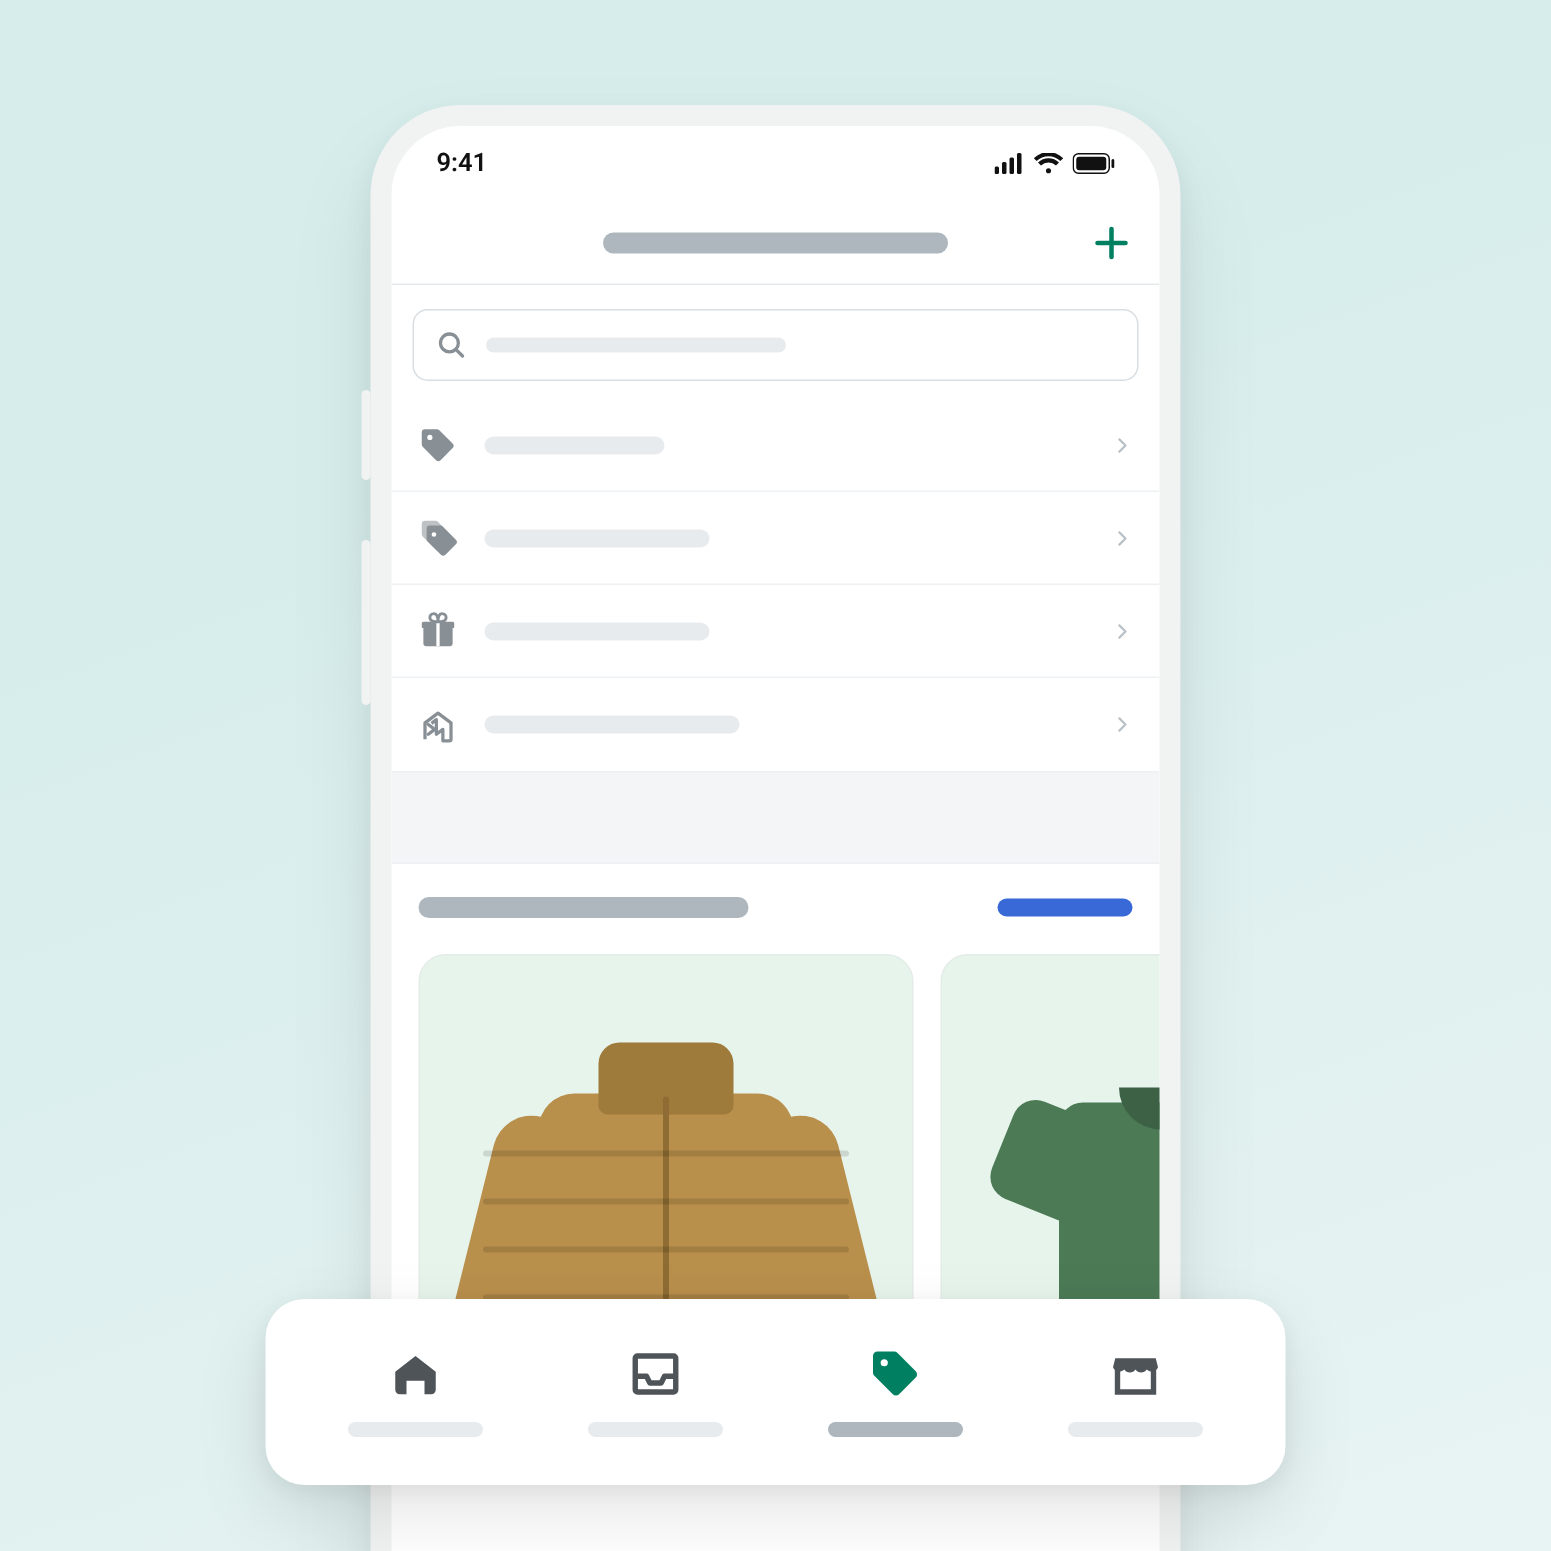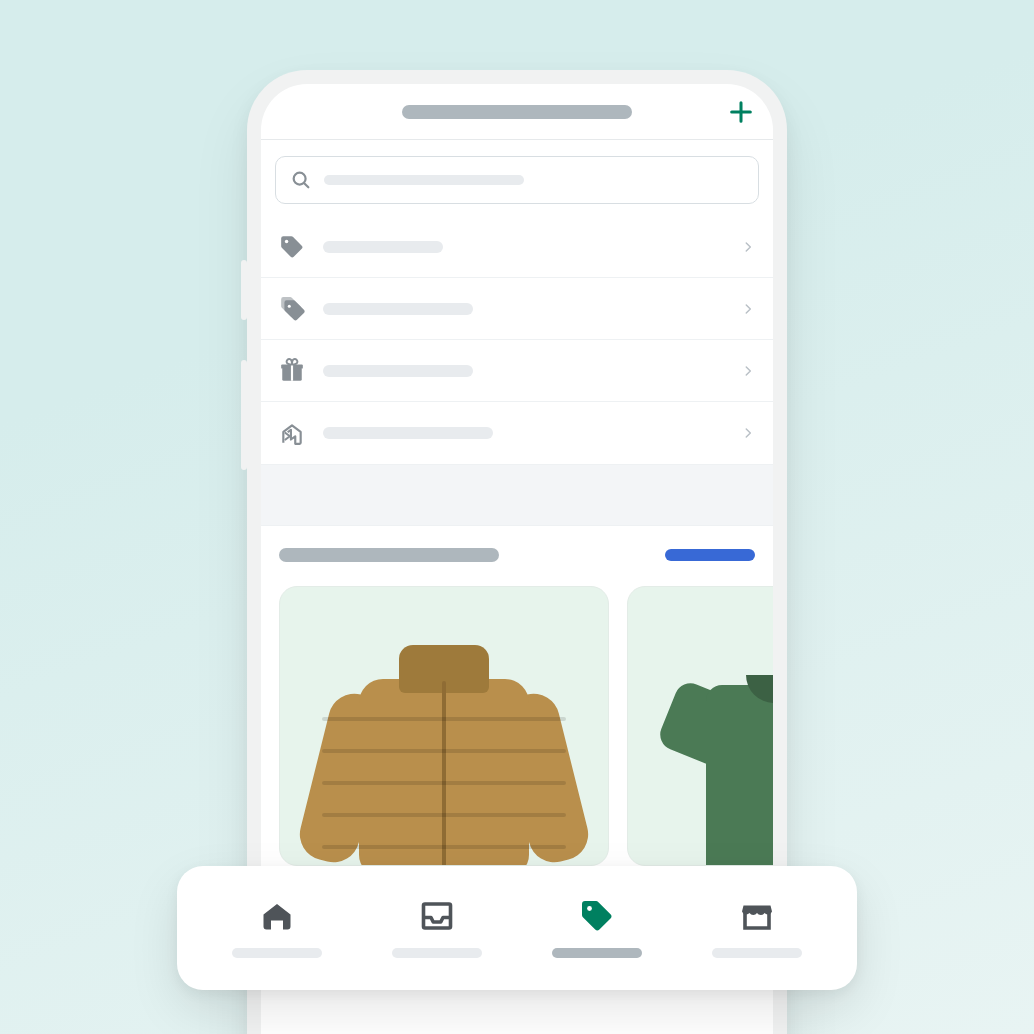--- a/index.html
+++ b/index.html
@@ -218,20 +218,39 @@
   .tab.active .tskel { background:#aeb7bd; }
 
   svg { display:block; }
 </style>
 </head>
 <body>
 
 <div class="phone">
   <div class="screen">
 
+    <div class="status-bar">
+      <span>9:41</span>
+      <div class="status-icons">
+        <svg width="20" height="14" viewBox="0 0 20 14">
+            <rect x="0" y="9" width="3" height="5" rx="1" fill="#111"></rect>
+            <rect x="5" y="6" width="3" height="8" rx="1" fill="#111"></rect>
+            <rect x="10" y="3" width="3" height="11" rx="1" fill="#111"></rect>
+            <rect x="15" y="0" width="3" height="14" rx="1" fill="#111"></rect>
+          </svg>
+        <svg width="20" height="14" viewBox="0 0 20 14">
+            <path d="M10 13.5a1.7 1.7 0 1 0 0-3.4 1.7 1.7 0 0 0 0 3.4ZM3 6.3a10 10 0 0 1 14 0l-2 2a7.2 7.2 0 0 0-10 0l-2-2ZM.2 3.5a14 14 0 0 1 19.6 0l-1.9 1.9a11.3 11.3 0 0 0-15.8 0L.2 3.5Z" fill="#111"></path>
+          </svg>
+        <svg width="28" height="14" viewBox="0 0 28 14">
+            <rect x="0.5" y="0.5" width="24" height="13" rx="3.5" stroke="#111" fill="none"></rect>
+            <rect x="2.5" y="2.5" width="20" height="9" rx="2" fill="#111"></rect>
+            <rect x="26" y="4" width="2" height="6" rx="1" fill="#111"></rect>
+          </svg>
+      </div>
+    </div>
 
     <div class="nav-header">
       <div class="nav-title-skel"></div>
       <div class="add-btn">
         <svg width="28" height="28" viewBox="0 0 24 24">
             <path d="M12 4v16M4 12h16" stroke="currentColor" stroke-width="2.6" stroke-linecap="round"></path>
           </svg>
       </div>
     </div>
 

